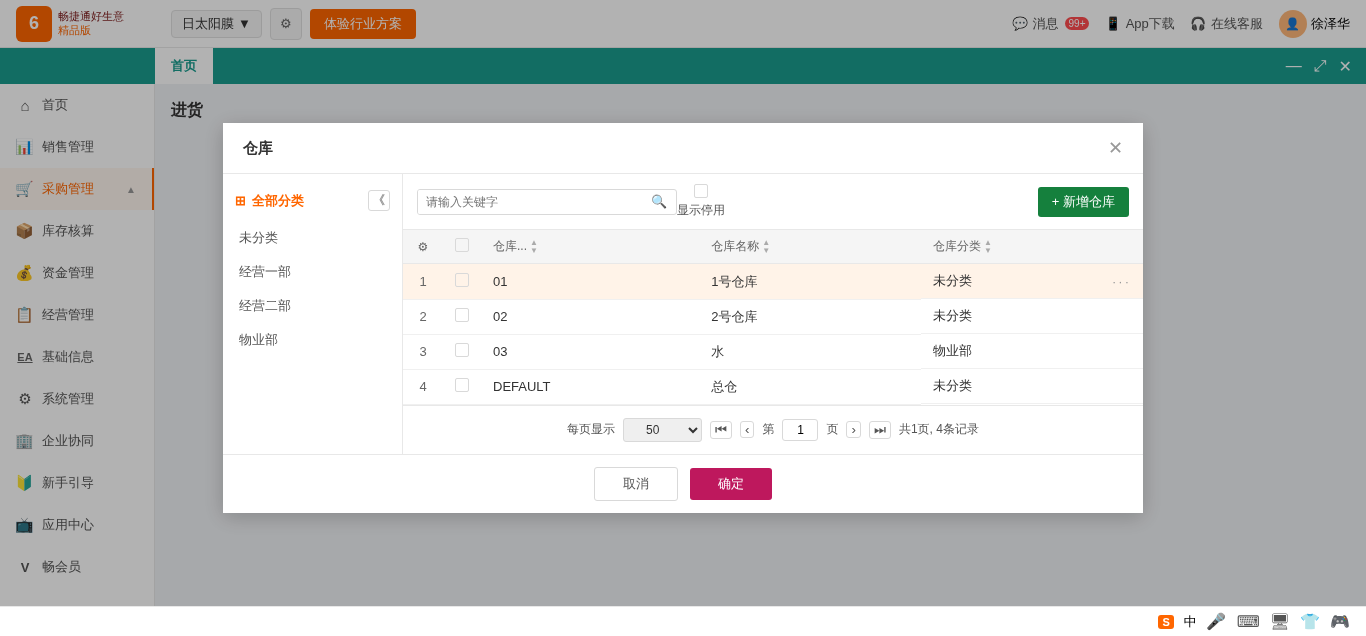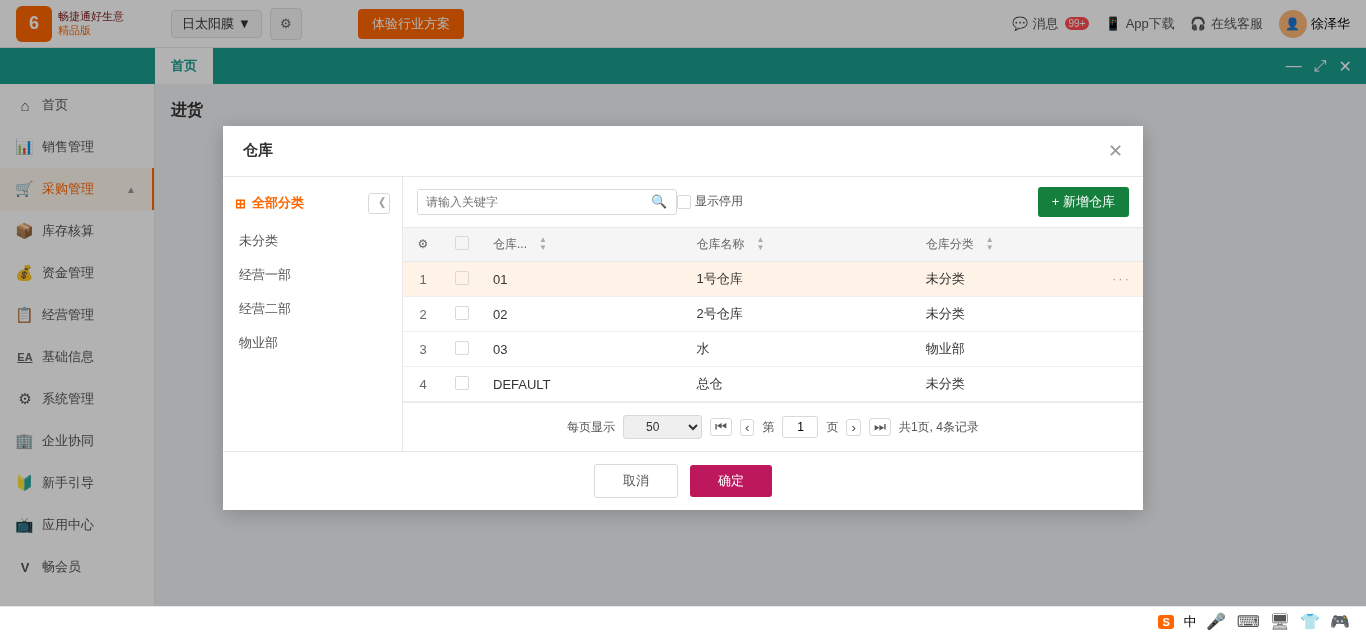--- a/index.html
+++ b/index.html
@@ -42,21 +42,21 @@
       background: #f5f5f5; border: 1px solid #e0e0e0; border-radius: 4px;
       padding: 4px 10px; cursor: pointer; font-size: 13px; color: #333;
     }
     .gear-btn {
       width: 32px; height: 32px; border: 1px solid #e0e0e0; border-radius: 4px;
       background: #f5f5f5; display: flex; align-items: center; justify-content: center;
       cursor: pointer; color: #666;
     }
     .trial-btn {
       background: #ff6600; color: #fff; border: none; border-radius: 4px;
-      padding: 6px 14px; cursor: pointer; font-size: 13px; margin-left: 48px;
+      padding: 6px 14px; cursor: pointer; font-size: 13px;
     }
     .header-right {
       display: flex; align-items: center; gap: 16px;
     }
     .header-action {
       display: flex; align-items: center; gap: 4px; cursor: pointer; color: #555; font-size: 13px;
     }
     .badge {
       background: #ff4d4f; color: #fff; border-radius: 8px; font-size: 10px; padding: 1px 4px; margin-left: 2px;
     }
@@ -147,21 +147,21 @@
       display: flex; align-items: center; padding: 10px 14px; border-bottom: 1px solid #e8e8e8;
     }
     .search-box {
       display: flex; align-items: center; border: 1px solid #d9d9d9; border-radius: 3px;
       overflow: hidden; flex: 1; max-width: 260px;
     }
     .search-box input {
       border: none; outline: none; padding: 5px 8px; font-size: 12px; flex: 1; color: #999;
     }
     .search-box-icon { padding: 0 8px; color: #999; cursor: pointer; }
-    .show-disabled { display: flex; align-items: center; gap: 4px; font-size: 12px; color: #555; cursor: pointer; }
+    .show-disabled { display: flex; align-items: center; gap: 4px; font-size: 12px; color: #555; cursor: pointer; flex-direction: column; }
     .checkbox { width: 14px; height: 14px; border: 1px solid #d9d9d9; border-radius: 2px; display: inline-block; }
     .add-btn {
       margin-left: auto; background: #15803d; color: #fff; border: none; border-radius: 3px;
       padding: 6px 14px; cursor: pointer; font-size: 13px;
     }
 
     
     .table-wrap { flex: 1; overflow-y: auto; }
     table { width: 100%; border-collapse: collapse; }
     thead tr { background: #f5f5f5; }
@@ -208,21 +208,21 @@
     .bottom-bar {
       position: fixed; bottom: 0; left: 0; right: 0; height: 30px;
       background: #fff; border-top: 1px solid #e8e8e8;
       display: flex; align-items: center; justify-content: flex-end;
       padding: 0 16px; z-index: 200;
     }
     .bottom-icons { display: flex; gap: 10px; align-items: center; }
     .b-icon { font-size: 16px; cursor: pointer; color: #555; }
     .s-logo { background: #ff6600; color: #fff; border-radius: 3px; padding: 1px 4px; font-size: 11px; font-weight: bold; }
 
-    .th-sort { display: flex; align-items: center; gap: 12px; cursor: pointer; }
+    .th-sort { display: flex; align-items: center; gap: 3px; cursor: pointer; }
     .sort-arrows { display: flex; flex-direction: column; font-size: 8px; line-height: 1; color: #aaa; }
   </style>
 </head>
 <body>
 
 <div class="top-header">
   <div class="logo-area">
     <div class="logo-icon">
       <span>6</span>
     </div>

